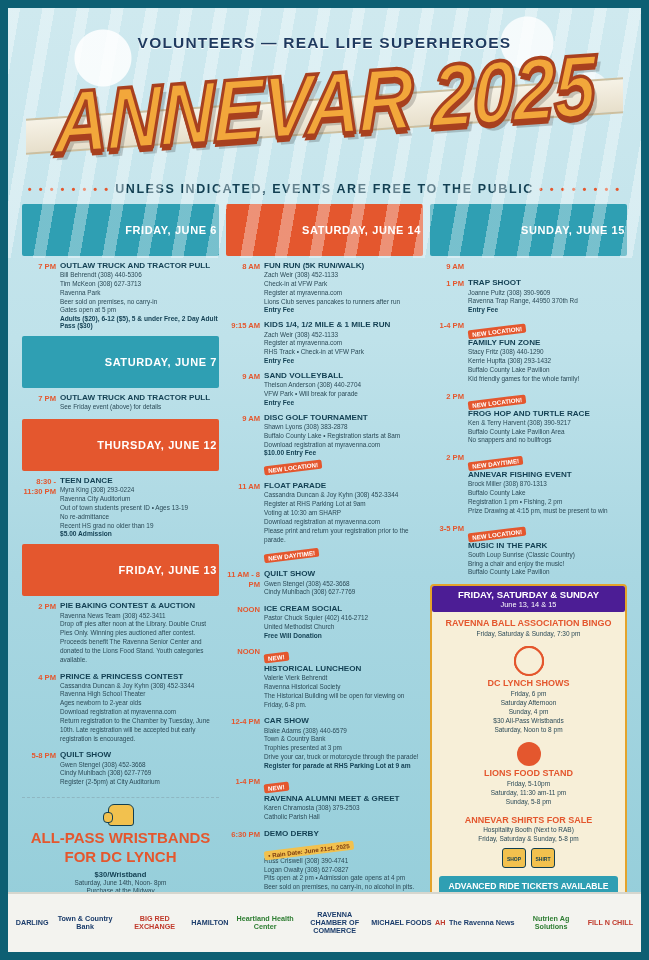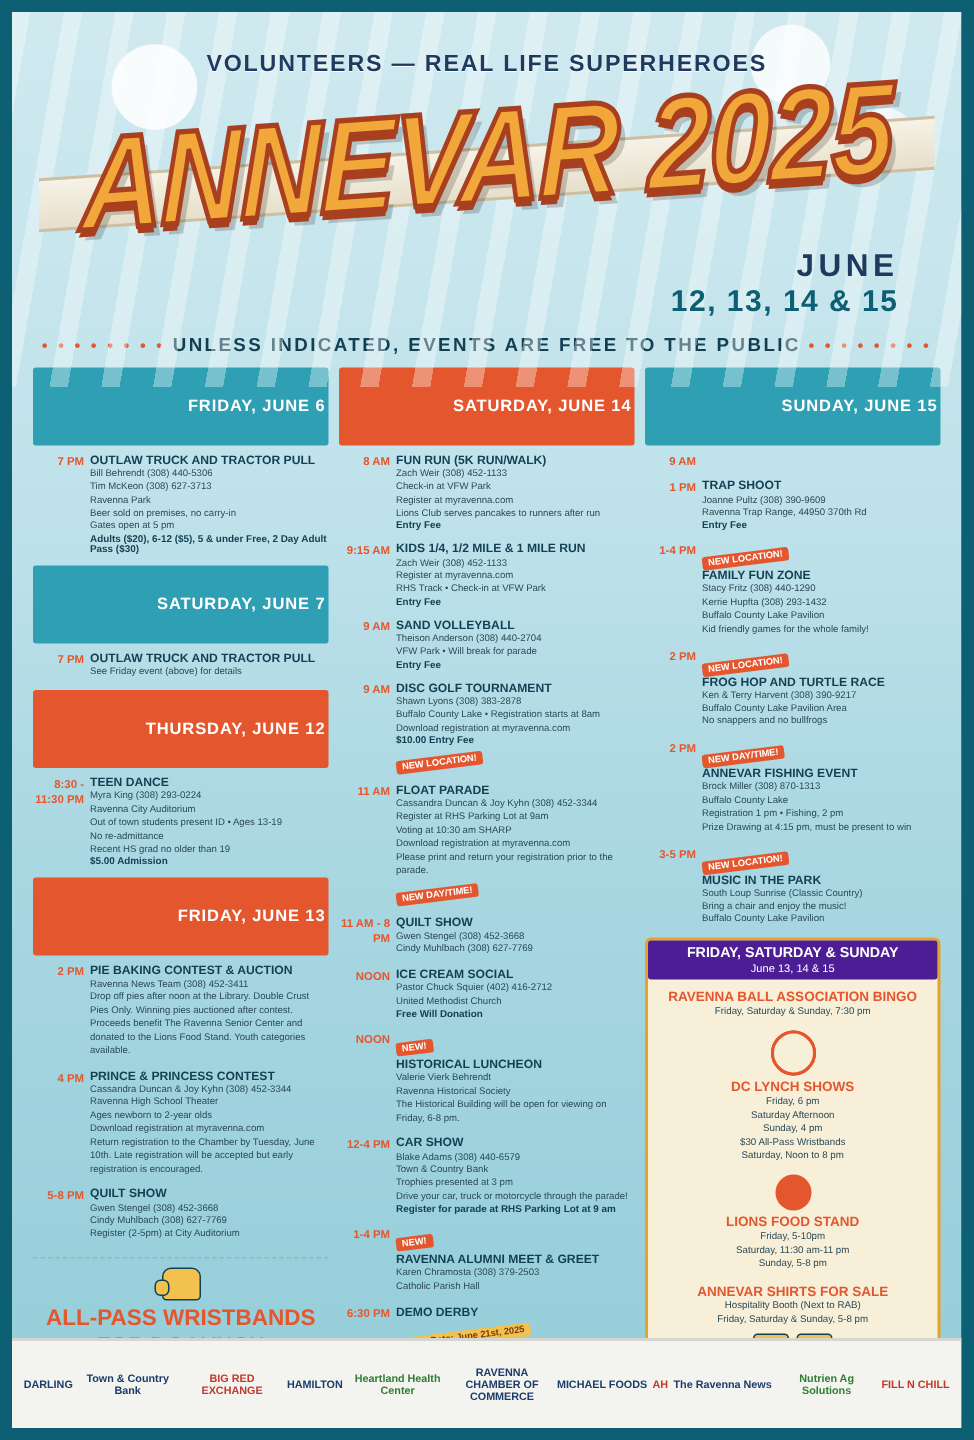--- a/index.html
+++ b/index.html
@@ -150,24 +150,20 @@
 <body>
 
 <div class="poster">
   <div class="sky-stripes"></div>
 
   <div class="hero">
     <div class="volunteers">VOLUNTEERS — REAL LIFE SUPERHEROES</div>
     <div class="annevar-wrap">
       <div class="ribbon"></div>
       <div class="annevar annevar-text">ANNEVAR 2025</div>
-    </div>
-    <div class="date-block">
-      <div class="m">JUNE</div>
-      <div class="d">12, 13, 14 &amp; 15</div>
     </div>
   </div>
 
   <div class="free-banner">
     <span class="dots">• • • • • • • •</span>
     <span>UNLESS INDICATED, EVENTS ARE FREE TO THE PUBLIC</span>
     <span class="dots">• • • • • • • •</span>
   </div>
 
   <div class="cols">

